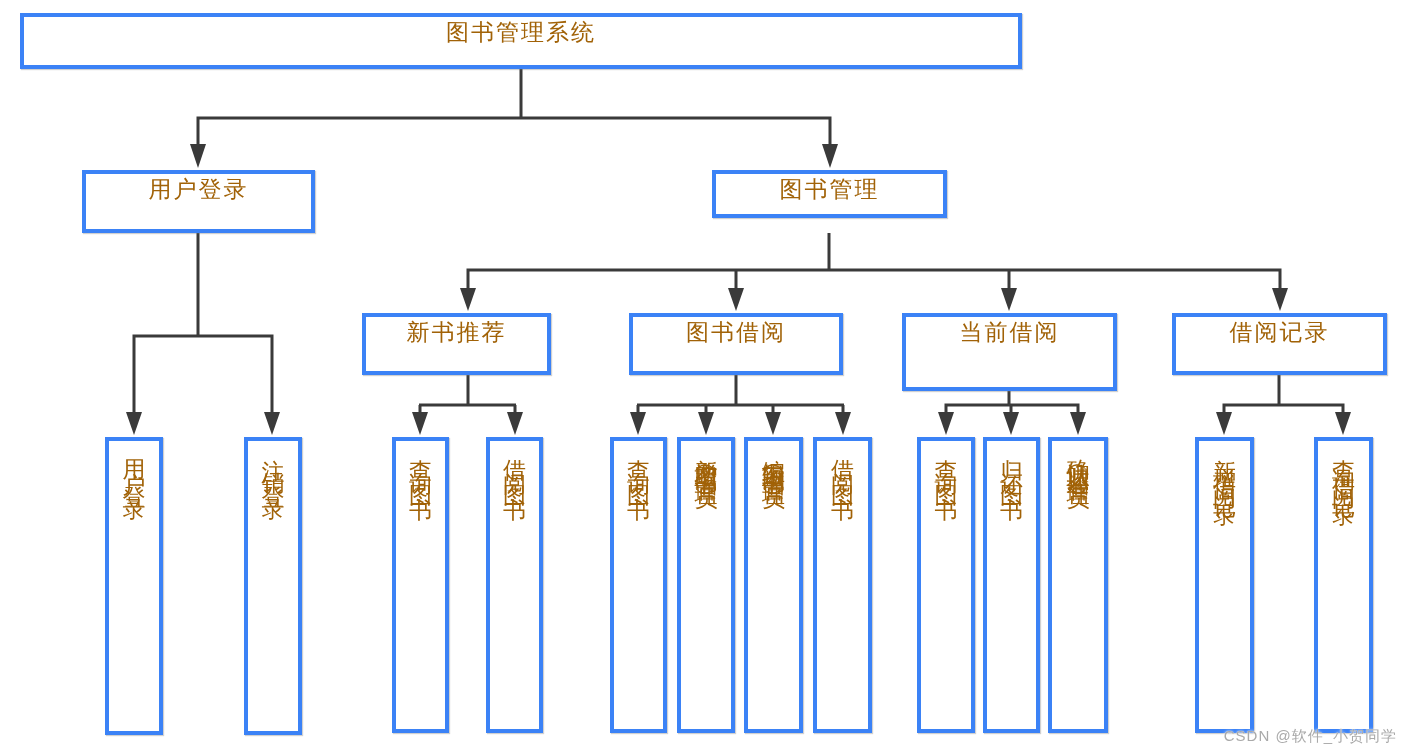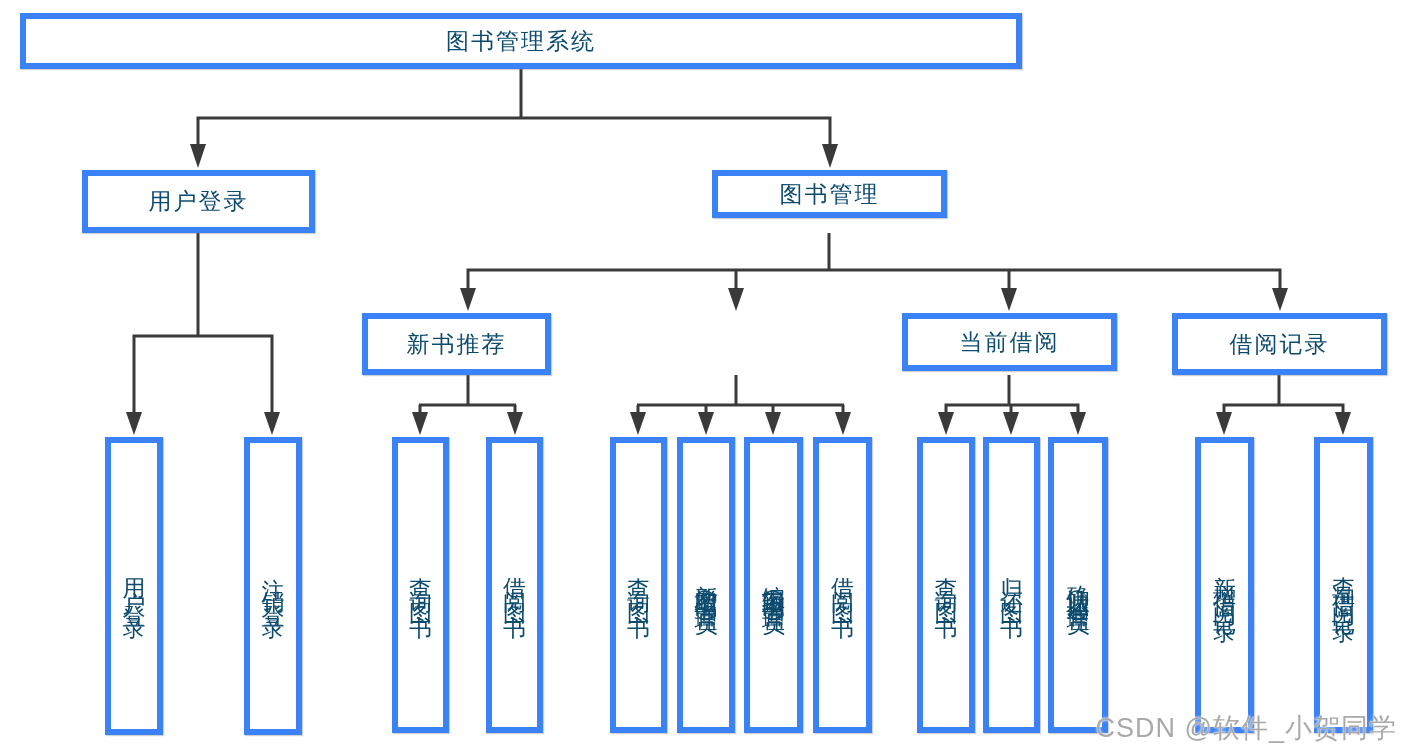--- a/index.html
+++ b/index.html
@@ -19,45 +19,44 @@
     position: absolute;
     left: 0;
     top: 0;
     width: 1405px;
     height: 747px;
     pointer-events: none;
   }
   .node {
     position: absolute;
     box-sizing: border-box;
-    border: 6px solid #3b82f6;
+    border: 4px solid #3b82f6;
     background: #ffffff;
     display: flex;
-    align-items: center;
     justify-content: center;
-    color: #0c4a6e;
+    color: #a16207;
     box-shadow: 1px 1px 1px rgba(120,120,120,0.35);
   }
   .hbox span {
     font-size: 23px;
     letter-spacing: 2px;
     white-space: nowrap;
   }
   .vbox span {
     writing-mode: vertical-rl;
     text-orientation: mixed;
     font-size: 23px;
     line-height: 1;
     white-space: nowrap;
   }
   .watermark {
     position: absolute;
     right: 8px;
     bottom: 1px;
-    font-size: 27px;
+    font-size: 15px;
     letter-spacing: 1px;
     color: rgba(164,164,164,0.95);
     text-shadow: 0 0 3px #ffffff, 0 0 1px #ffffff;
     white-space: nowrap;
     z-index: 5;
     margin-left: 8px;
   }
 </style>
 </head>
 <body>
@@ -118,21 +117,24 @@
   <div class="node hbox" style="left:82px;top:170px;width:233px;height:63px">
     <span>用户登录</span>
   </div>
   <div class="node hbox" style="left:712px;top:170px;width:235px;height:48px">
     <span>图书管理</span>
   </div>
 
   <div class="node hbox" style="left:362px;top:313px;width:189px;height:62px">
     <span>新书推荐</span>
   </div>
-  <div class="node hbox" style="left:902px;top:313px;width:215px;height:58px">
+  <div class="node hbox" style="left:629px;top:313px;width:214px;height:62px">
+    <span>图书借阅</span>
+  </div>
+  <div class="node hbox" style="left:902px;top:313px;width:215px;height:78px">
     <span>当前借阅</span>
   </div>
   <div class="node hbox" style="left:1172px;top:313px;width:215px;height:62px">
     <span>借阅记录</span>
   </div>
 
   <div class="node vbox" style="left:105px;top:437px;width:58px;height:298px">
     <span style="letter-spacing: 13px;">用户登录</span>
   </div>
   <div class="node vbox" style="left:244px;top:437px;width:58px;height:298px">

